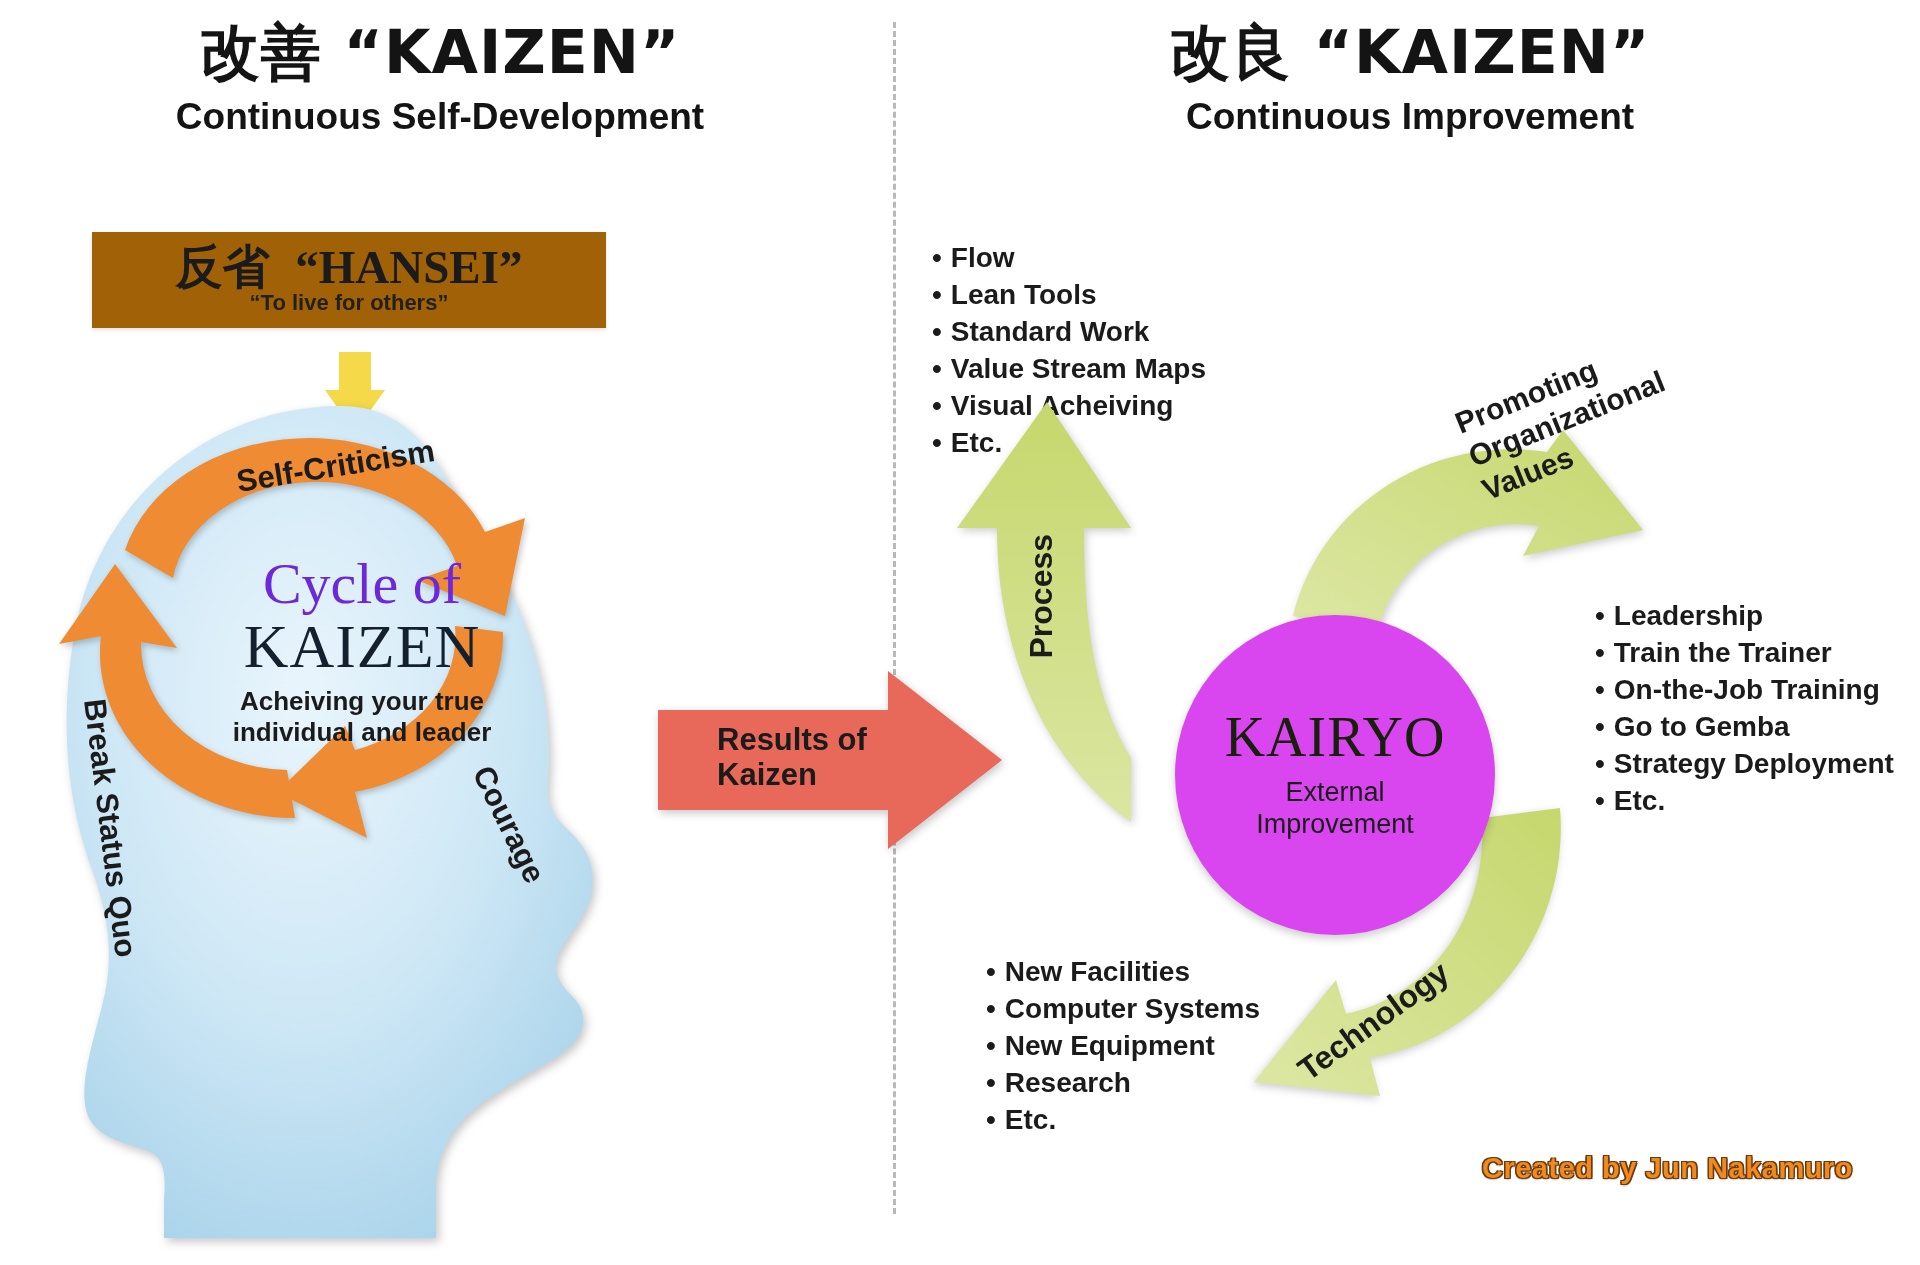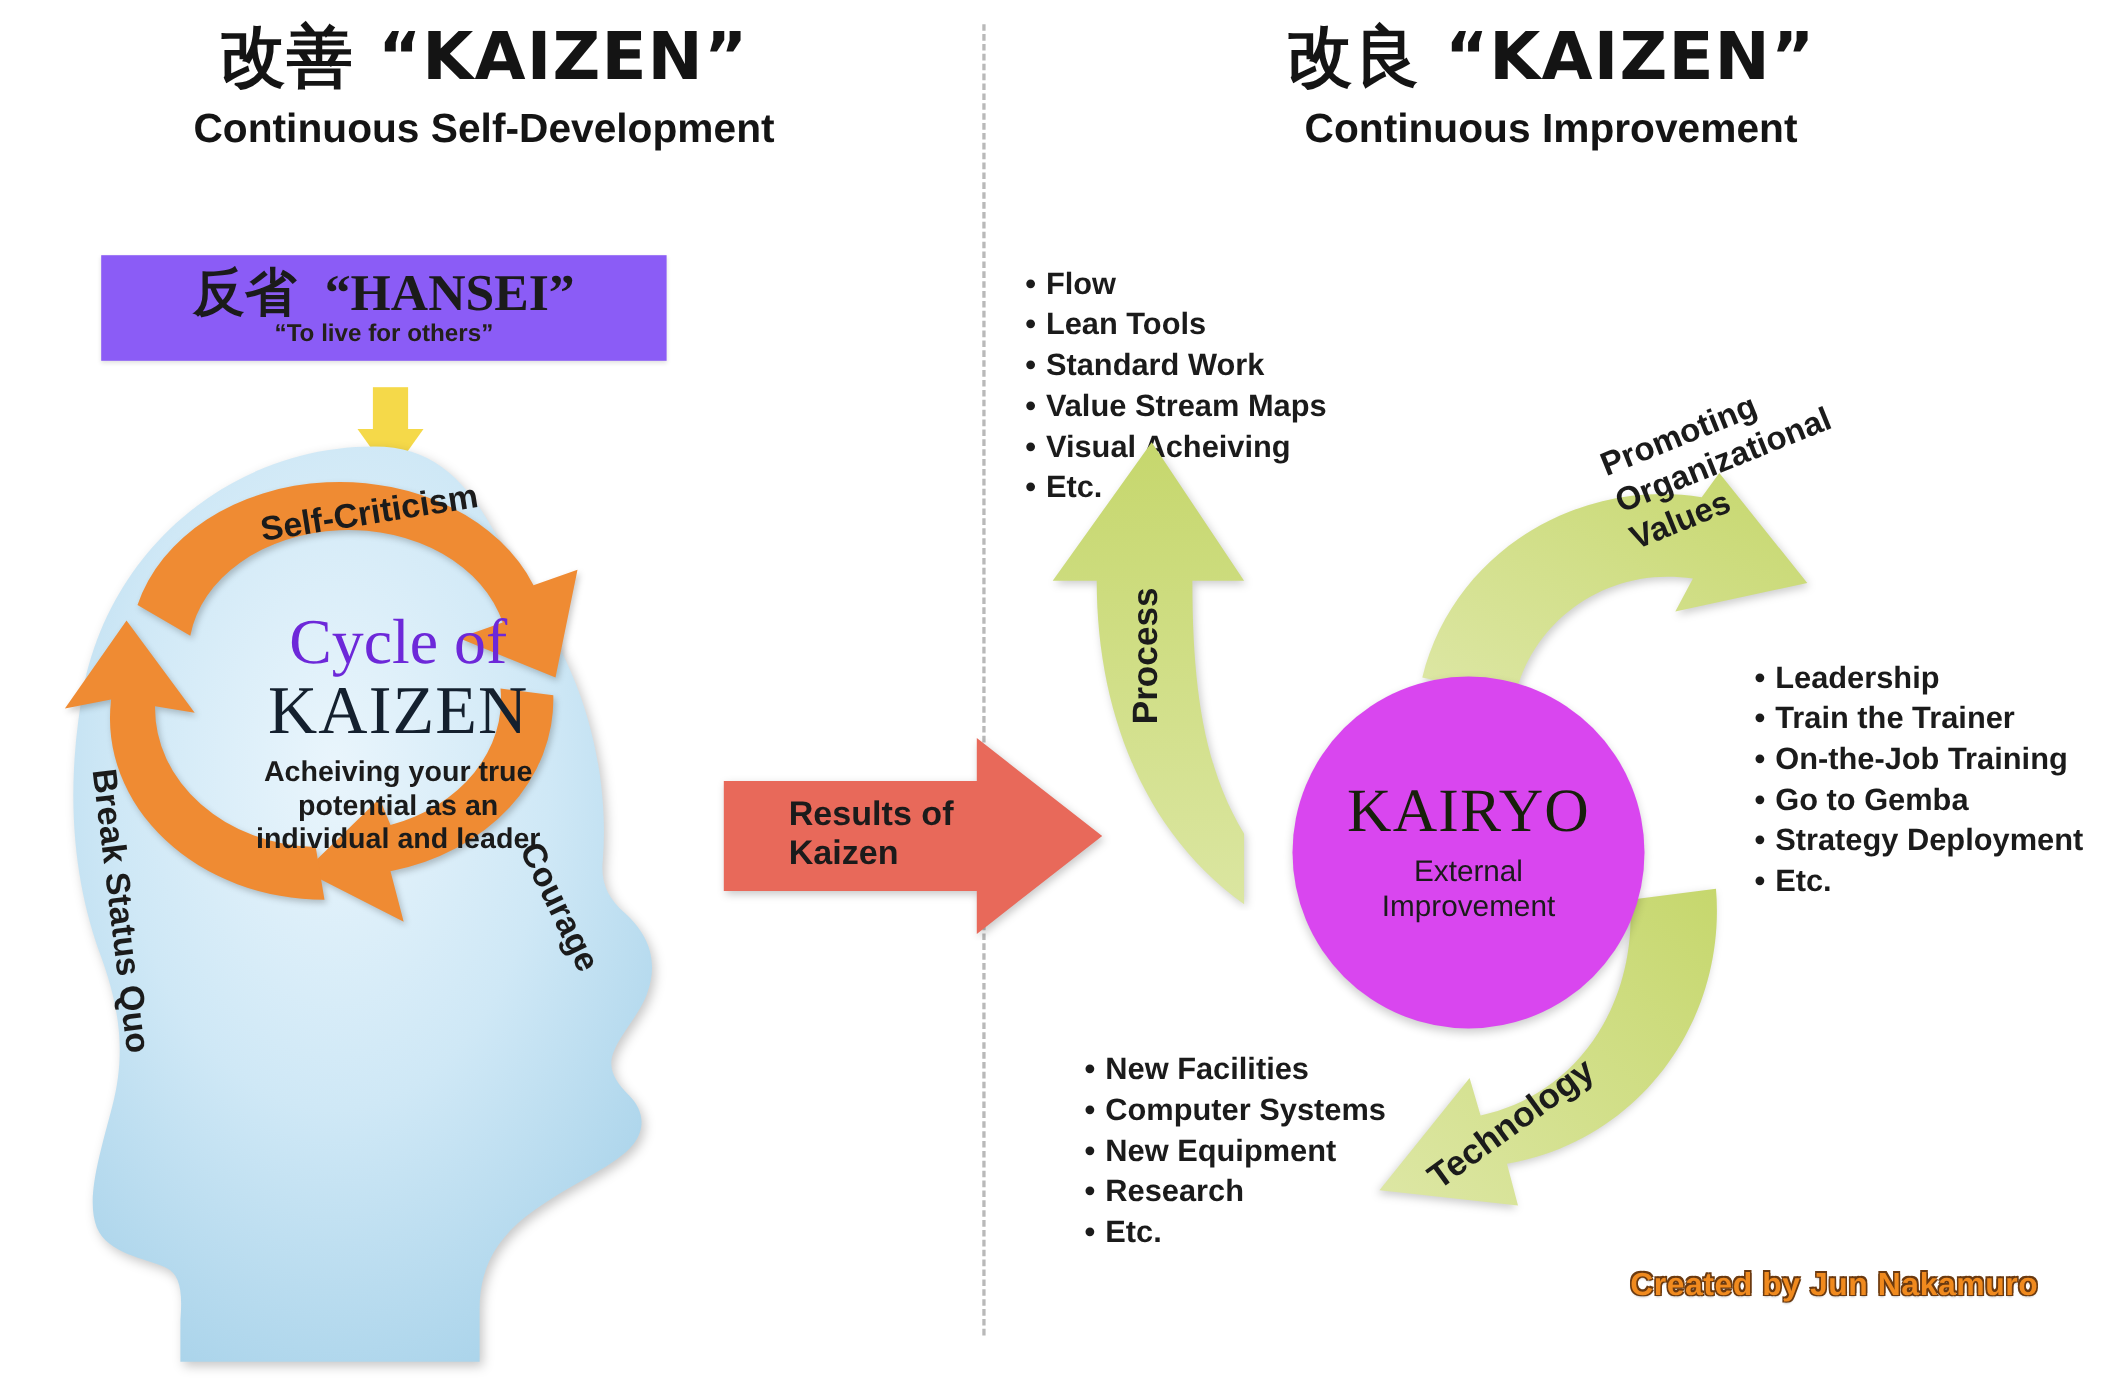--- a/index.html
+++ b/index.html
@@ -21,21 +21,21 @@
     font-weight:700;font-size:37px;color:#141414;white-space:nowrap;line-height:1;
   }
 
   
   .divider{
     width:0;border-left:3px dashed #b9b9b9;
   }
 
   
   .hansei-box{
-    background:#8b5cf6;
+    background:#a16207;
     box-shadow:0 2px 4px rgba(0,0,0,.12);
     padding:10px 22px 12px 22px;
     text-align:center;
   }
   .hansei-main{
     font-family:"Liberation Serif","DejaVu Serif",serif;
     font-weight:700;font-size:47px;color:#1b1b1b;white-space:nowrap;line-height:1.05;
   }
   .hansei-main .jp{font-family:"DejaVu Sans",sans-serif;font-weight:700;}
   .hansei-sub{
@@ -202,21 +202,20 @@
 
 <div class="abs arc-label nosel" style="left:237px;top:464px;font-size:31px;transform:rotate(-9deg);transform-origin:left center;">Self-Criticism</div>
 <div class="abs arc-label nosel" style="left:481px;top:750px;font-size:31px;transform:rotate(64deg);transform-origin:left center;">Courage</div>
 <div class="abs arc-label nosel" style="left:94px;top:681px;font-size:31px;transform:rotate(83deg);transform-origin:left center;">Break Status Quo</div>
 
 <div class="abs cycle-center nosel" style="left:152px;top:555px;">
   <div class="cycle-l1">Cycle of</div>
   <div class="cycle-l2">KAIZEN</div>
   <div class="cycle-desc">
     <div>Acheiving your true</div>
-    <div>potential as an</div>
     <div>individual and leader</div>
   </div>
 </div>
 
 <div class="abs" style="left:650px;top:665px;">
   <svg width="360" height="190" viewBox="0 0 360 190" aria-hidden="true">
     <path d="M 8 45 L 238 45 L 238 6 L 352 95 L 238 184 L 238 145 L 8 145 Z" fill="#e8695a" filter="drop-shadow(2px 3px 4px rgba(0,0,0,.22))"></path>
   </svg>
 </div>
 <div class="abs results-text nosel" style="left:717px;top:723px;">

